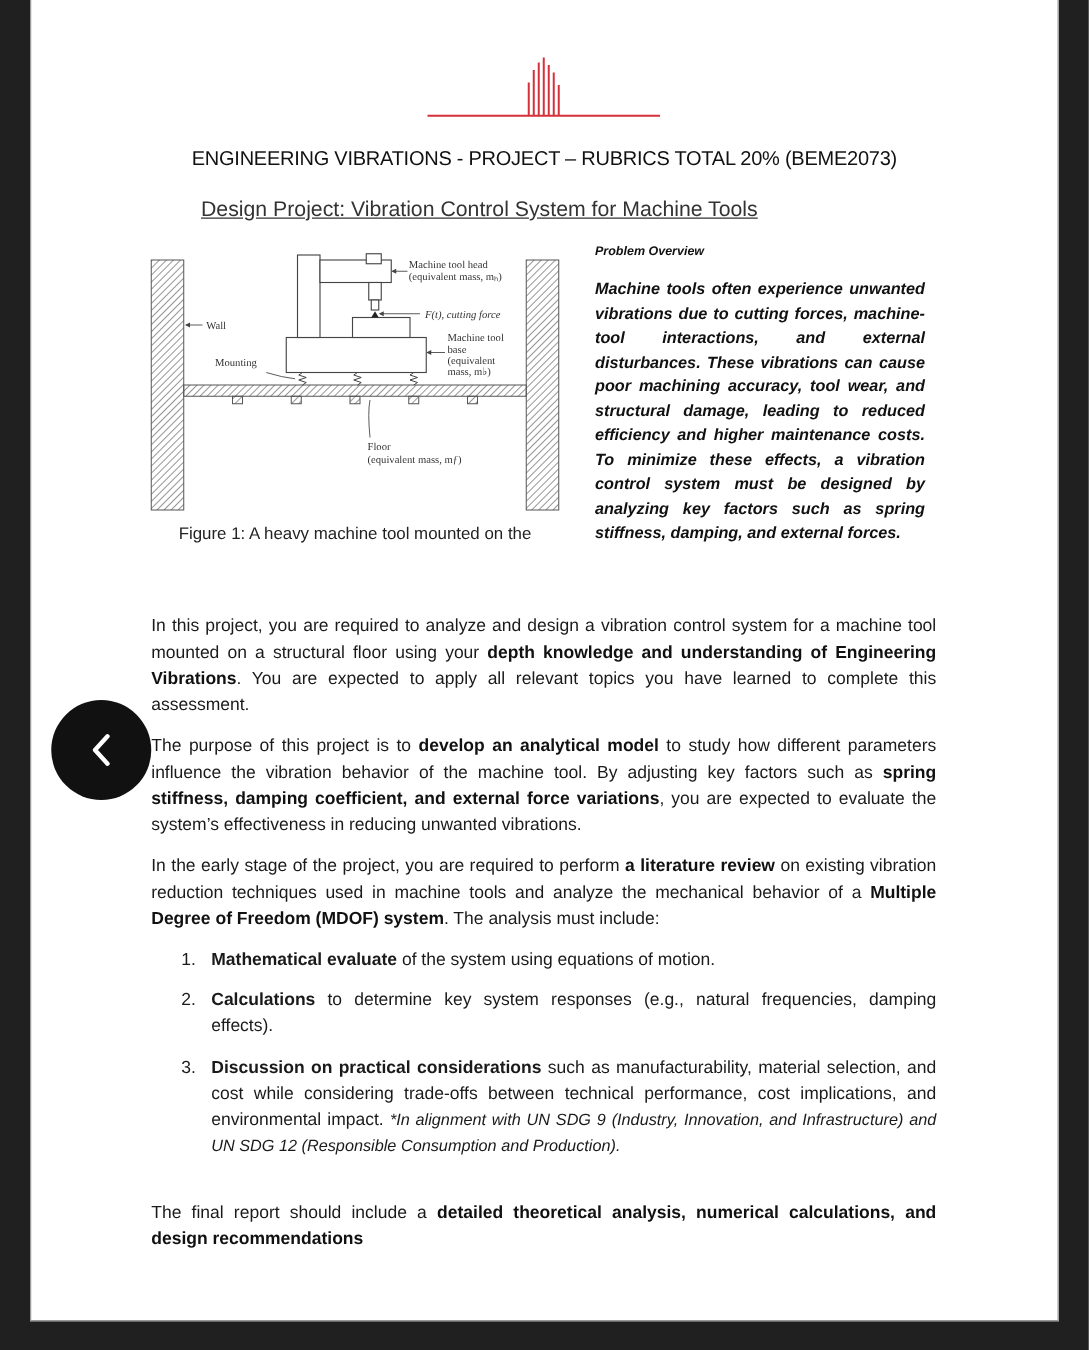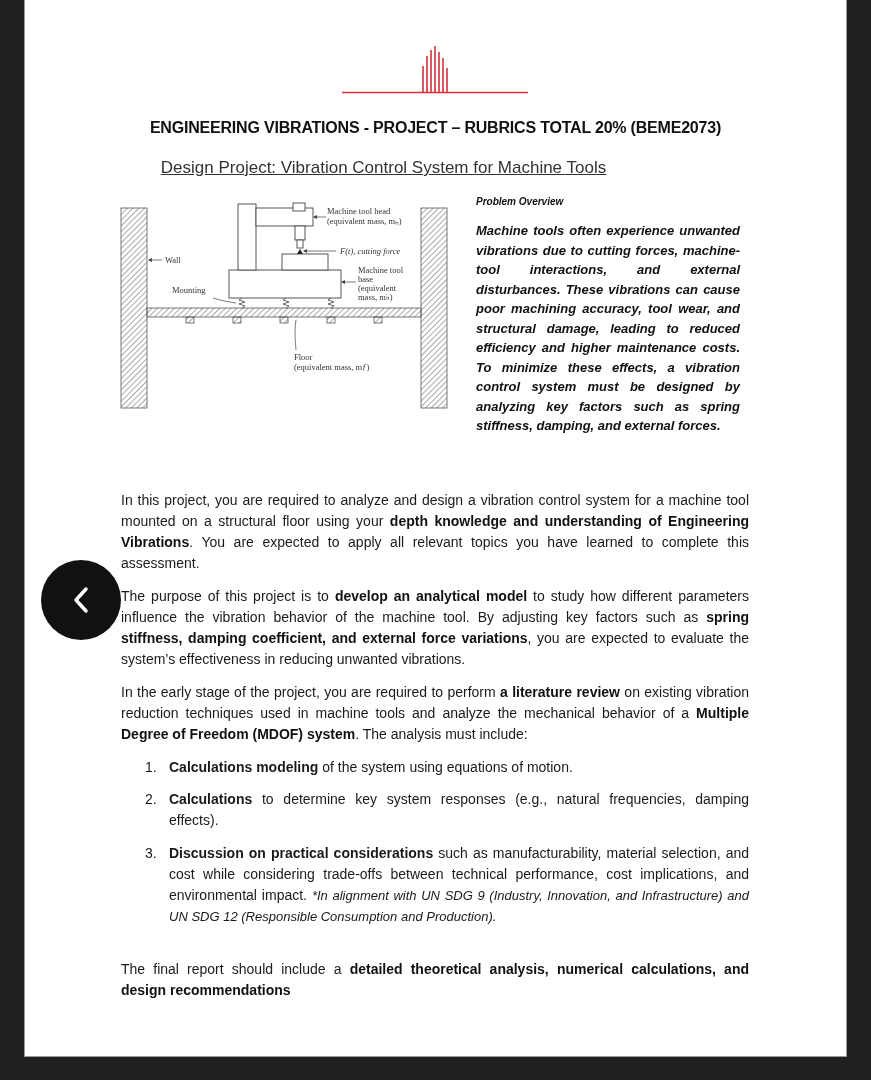--- a/index.html
+++ b/index.html
@@ -15,21 +15,21 @@
     border-left: 1px solid #9a9a9a; border-right: 1px solid #9a9a9a; border-bottom: 1px solid #9a9a9a;
     box-sizing: border-box;
   }
   .logo { position: absolute; left: 340px; top: 44px; width: 190px; height: 68px; }
   .logo-text {
     position: absolute; left: 0; top: 49px; width: 190px; text-align: center;
     font-family: "Liberation Serif", serif; color: #d6303b; font-size: 17px; letter-spacing: 1px;
   }
   .main-title {
     position: absolute; left: 0; top: 119px; width: 871px; text-align: center;
-    font-weight: bold; font-size: 16px; color: #111; letter-spacing: -0.2px;
+    font-weight: normal; font-size: 16px; color: #111; letter-spacing: -0.2px;
   }
   .sub-title {
     position: absolute; left: 0; top: 158px; width: 767px; text-align: center;
     font-size: 17px; color: #333; text-decoration: underline;
   }
   .figure { position: absolute; left: 118px; top: 200px; width: 334px; height: 212px; }
   .fig-caption {
     position: absolute; left: 118px; top: 417px; width: 332px; text-align: center;
     font-size: 13.5px; color: #222; line-height: 20px;
   }
@@ -135,40 +135,41 @@
     <text x="240" y="73">Machine tool</text>
     <text x="240" y="82">base</text>
     <text x="240" y="91">(equivalent</text>
     <text x="240" y="100">mass, m♭)</text>
     <text x="54" y="93">Mounting</text>
     <text x="176" y="160">Floor</text>
     <text x="176" y="170">(equivalent mass, mƒ)</text>
   </svg>
 </div>
 <div class="fig-caption">
+  <div>Figure 1: A heavy machine tool mounted on the</div>
 </div>
 
 <div class="overview">
   <div class="overview-title">Problem Overview</div>
   <div class="overview-text">Machine tools often experience unwanted vibrations due to cutting forces, machine-tool interactions, and external disturbances. These vibrations can cause poor machining accuracy, tool wear, and structural damage, leading to reduced efficiency and higher maintenance costs. To minimize these effects, a vibration control system must be designed by analyzing key factors such as spring stiffness, damping, and external forces.</div>
 </div>
 
 <div class="body-text" style="top:490px;">
   <span>In this project, you are required to analyze and design a vibration control system for a machine tool mounted on a structural floor using your </span><b>depth knowledge and understanding of Engineering Vibrations</b><span>. You are expected to apply all relevant topics you have learned to complete this assessment.</span>
 </div>
 <div class="body-text" style="top:586px;">
   <span>The purpose of this project is to </span><b>develop an analytical model</b><span> to study how different parameters influence the vibration behavior of the machine tool. By adjusting key factors such as </span><b>spring stiffness, damping coefficient, and external force variations</b><span>, you are expected to evaluate the system’s effectiveness in reducing unwanted vibrations.</span>
 </div>
 <div class="body-text" style="top:682px;">
   <span>In the early stage of the project, you are required to perform </span><b>a literature review</b><span> on existing vibration reduction techniques used in machine tools and analyze the mechanical behavior of a </span><b>Multiple Degree of Freedom (MDOF) system</b><span>. The analysis must include:</span>
 </div>
 
 <div class="list" style="top:757px;">
   <div class="list-item">
-    <span class="list-num">1.</span><b>Calculations modeling</b><span> of the system using equations of motion.</span>
+    <span class="list-num">1.</span><b>Mathematical evaluate</b><span> of the system using equations of motion.</span>
   </div>
   <div class="list-item" style="margin-top:11px;">
     <span class="list-num">2.</span><b>Calculations</b><span> to determine key system responses (e.g., natural frequencies, damping effects).</span>
   </div>
   <div class="list-item" style="margin-top:12px;">
     <span class="list-num">3.</span><b>Discussion on practical considerations</b><span> such as manufacturability, material selection, and cost while considering trade-offs between technical performance, cost implications, and environmental impact. </span><span class="sdg">*In alignment with UN SDG 9 (Industry, Innovation, and Infrastructure) and UN SDG 12 (Responsible Consumption and Production).</span>
   </div>
 </div>
 
 <div class="body-text" style="top:959px;">

